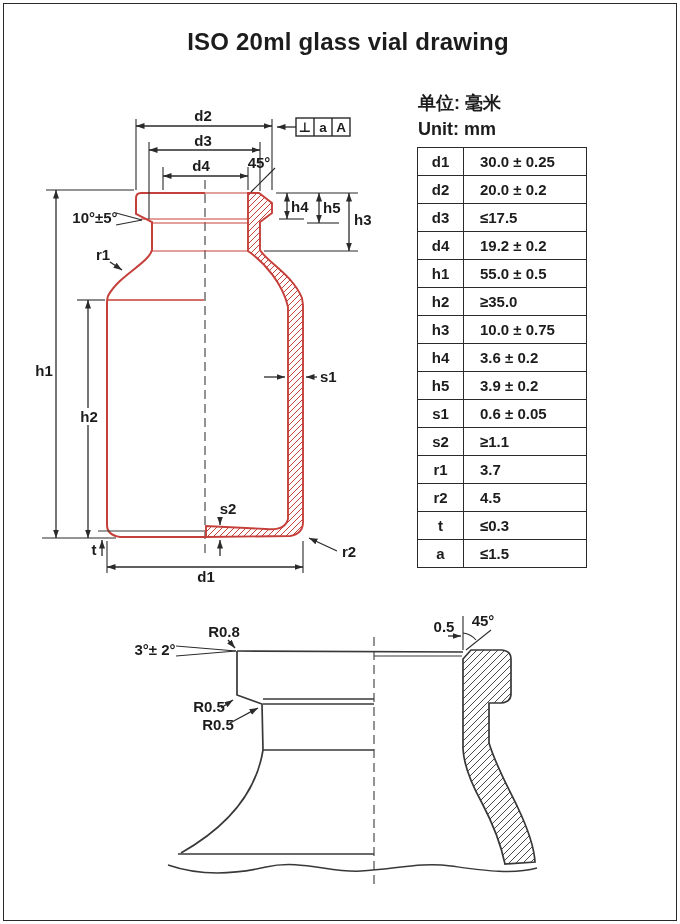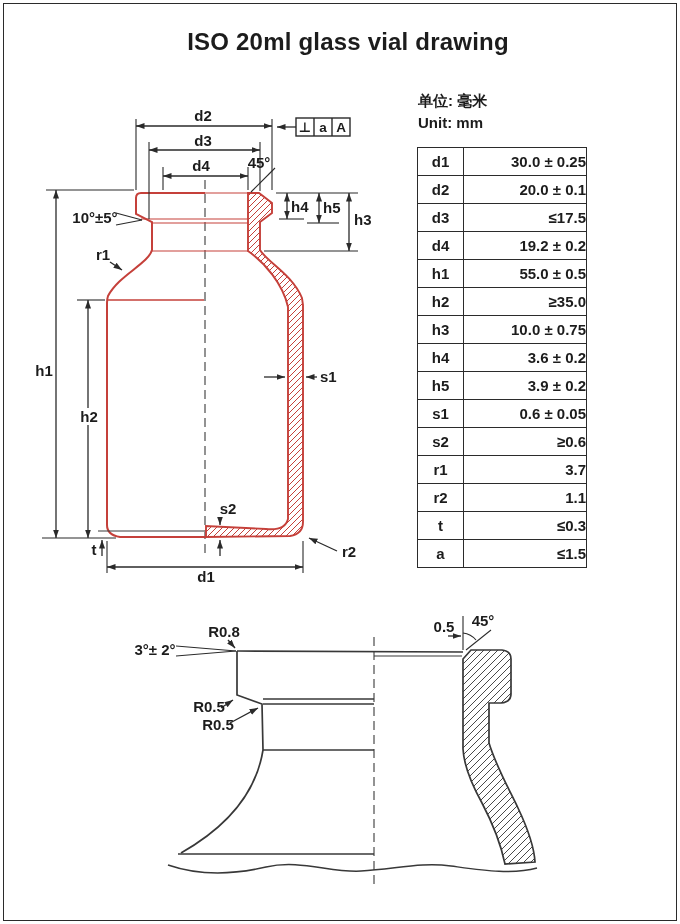--- a/index.html
+++ b/index.html
@@ -1,26 +1,26 @@
 <!DOCTYPE html>
 <html><head>
 <meta charset="utf-8">
 <style>
   html,body{margin:0;padding:0;background:#ffffff;}
   .page{position:relative;width:680px;height:924px;background:#fff;overflow:hidden;
         font-family:"Liberation Sans","DejaVu Sans",sans-serif;color:#1c1c1c;}
   .page-border{position:absolute;left:3px;top:3px;right:3px;bottom:3px;border:1.6px solid #2b2b2b;}
   .title{position:absolute;left:8px;top:28px;width:100%;text-align:center;
          font-size:24px;font-weight:bold;letter-spacing:.2px;}
-  .units{position:absolute;left:418px;top:90px;font-size:15px;font-weight:bold;line-height:1.45;}
+  .units{position:absolute;left:418px;top:90px;font-size:18px;font-weight:bold;line-height:1.45;}
   table.spec{position:absolute;left:417px;top:147px;border-collapse:collapse;
              font-size:15px;font-weight:bold;table-layout:fixed;}
   table.spec td{border:1.3px solid #2b2b2b;height:27px;padding:0;}
   table.spec td.k{width:45px;text-align:center;}
-  table.spec td.v{width:106px;text-align:right;padding-left:16px;}
+  table.spec td.v{width:106px;text-align:left;padding-left:16px;}
   svg.drawing{position:absolute;left:0;top:0;}
   svg text{font-family:"Liberation Sans","DejaVu Sans",sans-serif;font-weight:bold;
            font-size:15px;fill:#1c1c1c;}
   svg text.fcf{font-size:13.5px;}
 </style>
 </head>
 <body>
 
 <div class="page">
   <div class="page-border"></div>
@@ -33,21 +33,21 @@
   </div>
 
   <table class="spec">
     <tbody>
       <tr>
           <td class="k">d1</td>
           <td class="v">30.0 ± 0.25</td>
         </tr>
       <tr>
           <td class="k">d2</td>
-          <td class="v">20.0 ± 0.1</td>
+          <td class="v">20.0 ± 0.2</td>
         </tr>
       <tr>
           <td class="k">d3</td>
           <td class="v">≤17.5</td>
         </tr>
       <tr>
           <td class="k">d4</td>
           <td class="v">19.2 ± 0.2</td>
         </tr>
       <tr>
@@ -69,29 +69,29 @@
       <tr>
           <td class="k">h5</td>
           <td class="v">3.9 ± 0.2</td>
         </tr>
       <tr>
           <td class="k">s1</td>
           <td class="v">0.6 ± 0.05</td>
         </tr>
       <tr>
           <td class="k">s2</td>
-          <td class="v">≥0.6</td>
+          <td class="v">≥1.1</td>
         </tr>
       <tr>
           <td class="k">r1</td>
           <td class="v">3.7</td>
         </tr>
       <tr>
           <td class="k">r2</td>
-          <td class="v">1.1</td>
+          <td class="v">4.5</td>
         </tr>
       <tr>
           <td class="k">t</td>
           <td class="v">≤0.3</td>
         </tr>
       <tr>
           <td class="k">a</td>
           <td class="v">≤1.5</td>
         </tr>
     </tbody>

